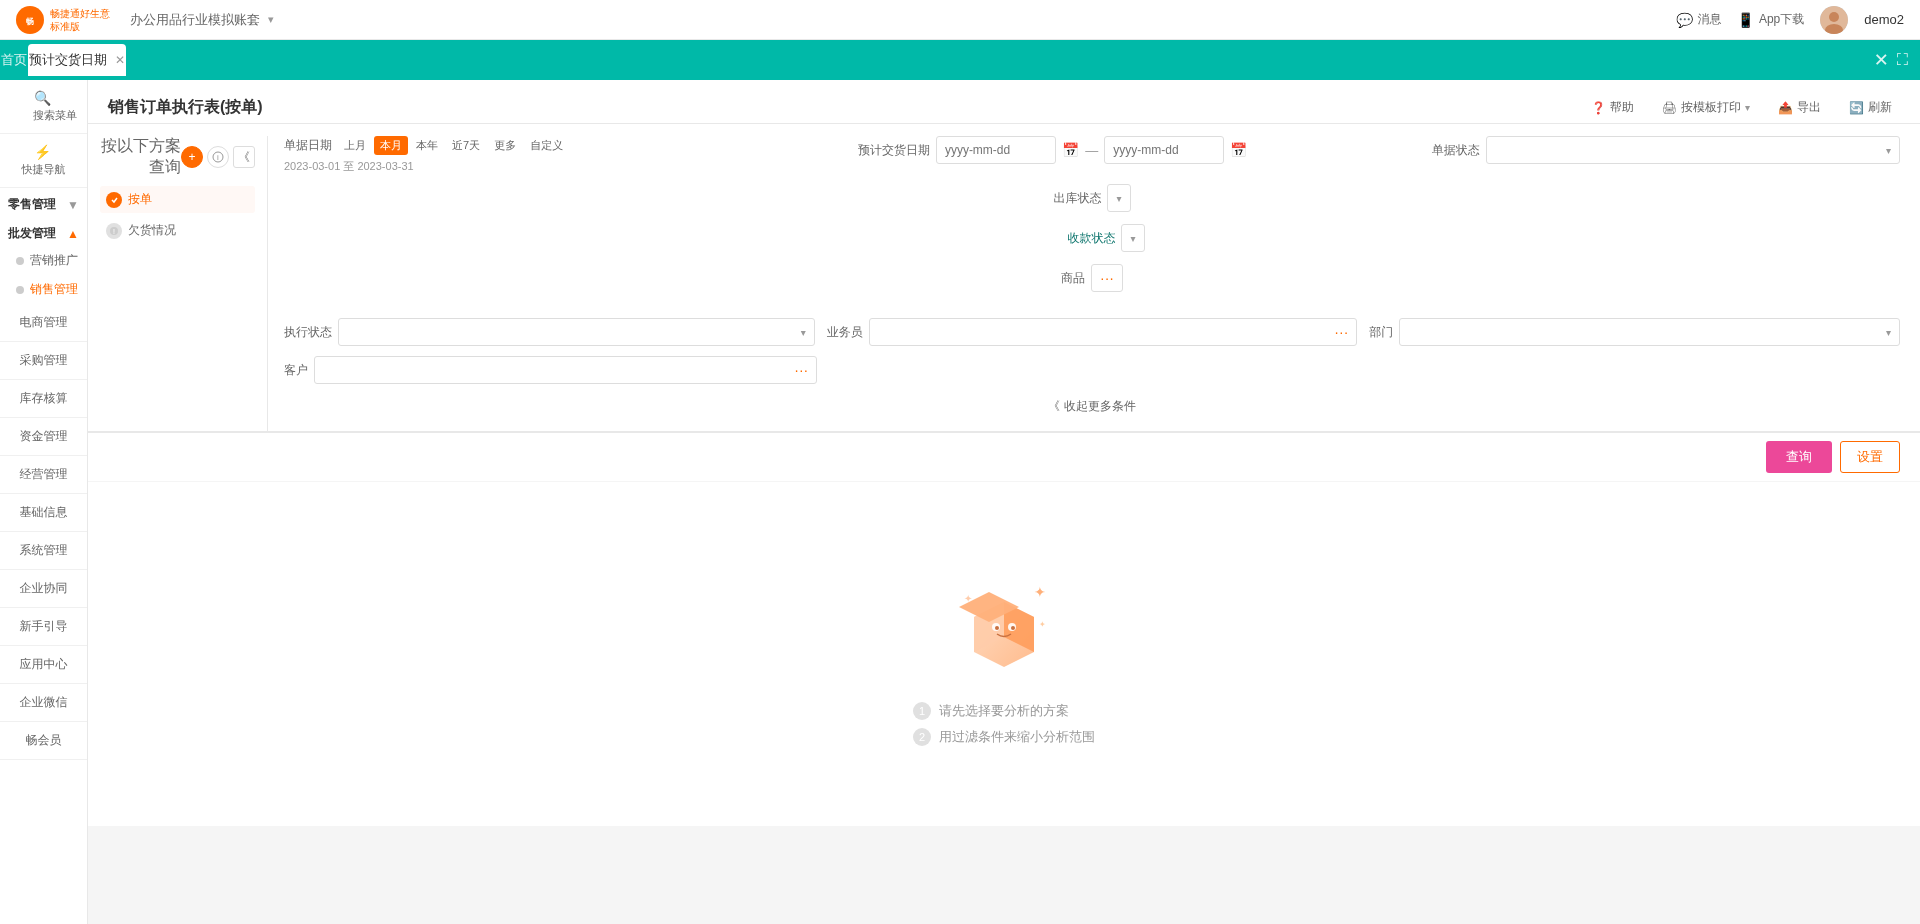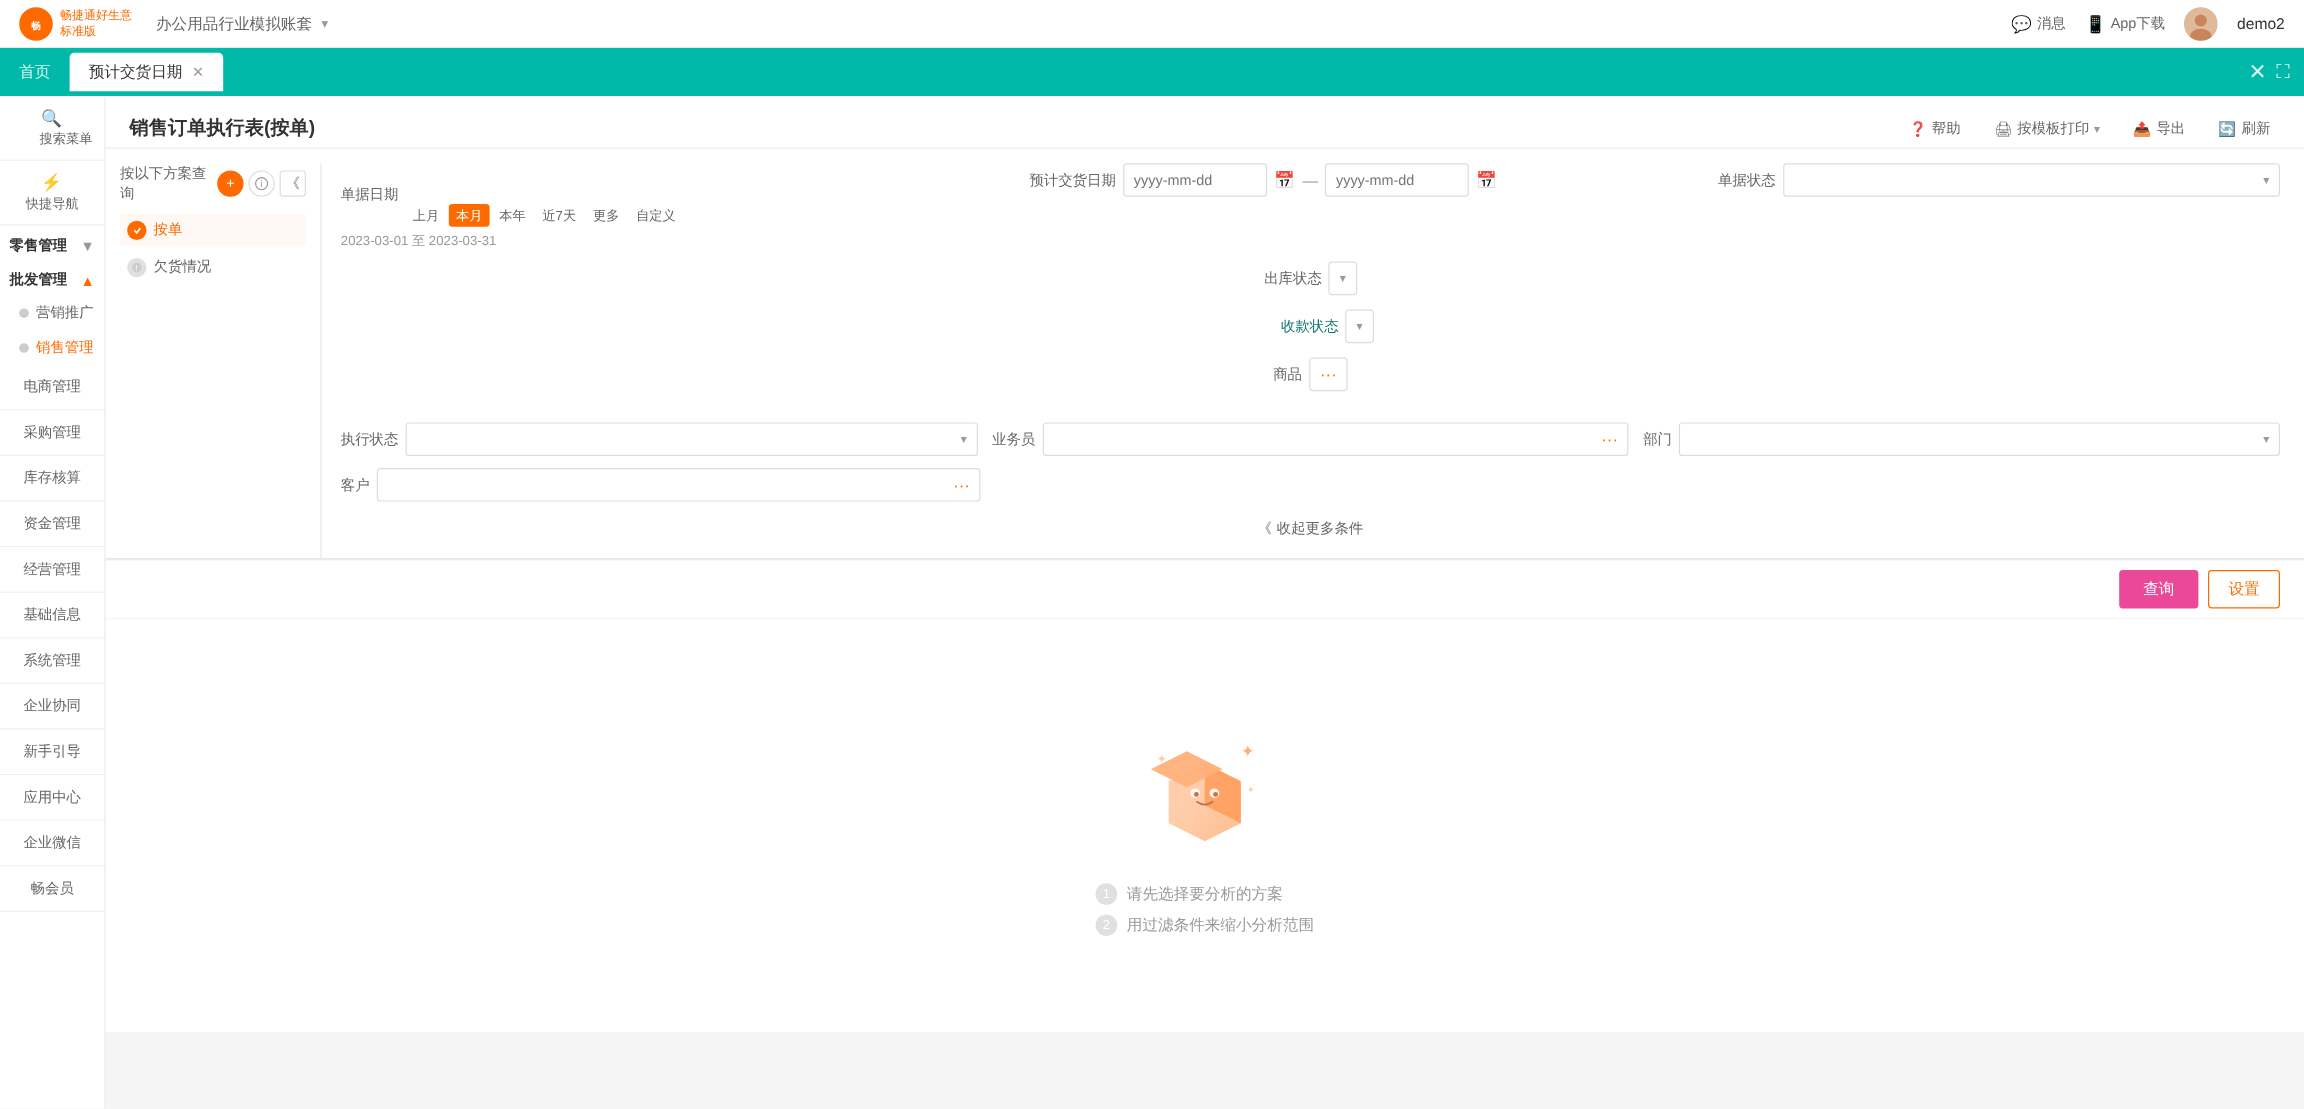--- a/index.html
+++ b/index.html
@@ -30,21 +30,21 @@
       background: #00b9a8;
       display: flex;
       align-items: center;
       padding: 0 0 0 0;
       flex-shrink: 0;
     }
     .tab-item {
       height: 32px;
       display: flex;
       align-items: center;
-      padding: 0 16px;
+      padding: 0 1px;
       cursor: pointer;
       color: rgba(255,255,255,0.85);
       font-size: 13px;
       position: relative;
     }
     .tab-item.home { background: transparent; }
     .tab-item.active {
       background: #fff;
       color: #333;
       border-radius: 4px 4px 0 0;
@@ -319,21 +319,21 @@
           <span>🔄</span>
           <span>刷新</span>
         </div>
       </div>
     </div>
 
     <div style="background:#fff;padding:12px 0 0 0;display:flex;border-bottom:1px solid #e8e8e8;">
 
       <div style="width:180px;flex-shrink:0;border-right:1px solid #e8e8e8;padding:0 12px 12px 12px;">
         <div style="display:flex;align-items:center;justify-content:space-between;margin-bottom:8px;">
-          <span style="font-size:12px;color:#666;">按以下方案查询</span>
+          <span style="font-size:16px;color:#666;text-align:right;">按以下方案查询</span>
           <div style="display:flex;gap:4px;">
             <div class="icon-btn orange">+</div>
             <div class="icon-btn" style="border-radius:50%;">
               <svg width="12" height="12" viewBox="0 0 12 12">
                   <circle cx="6" cy="6" r="5" stroke="#999" stroke-width="1" fill="none"></circle>
                   <text x="6" y="9" text-anchor="middle" fill="#999" font-size="8">i</text>
                 </svg>
             </div>
             <div class="icon-btn">《</div>
           </div>
@@ -360,21 +360,21 @@
         </div>
       </div>
 
       <div style="flex:1;padding:0 20px 12px 16px;">
 
         <div style="display:flex;align-items:flex-start;gap:12px;margin-bottom:10px;">
 
           <div style="display:flex;flex-direction:column;gap:4px;flex:1.2;">
             <div style="display:flex;align-items:center;gap:6px;">
               <span style="color:#666;font-size:12px;white-space:nowrap;">单据日期</span>
-              <div style="display:flex;gap:2px;margin-top:34px;">
+              <div style="display:flex;gap:2px;">
                 <span class="date-tab">上月</span>
                 <span class="date-tab active">本月</span>
                 <span class="date-tab">本年</span>
                 <span class="date-tab">近7天</span>
                 <span class="date-tab">更多</span>
                 <span class="date-tab">自定义</span>
               </div>
             </div>
             <div style="color:#999;font-size:11px;">2023-03-01 至 2023-03-31</div>
           </div>

